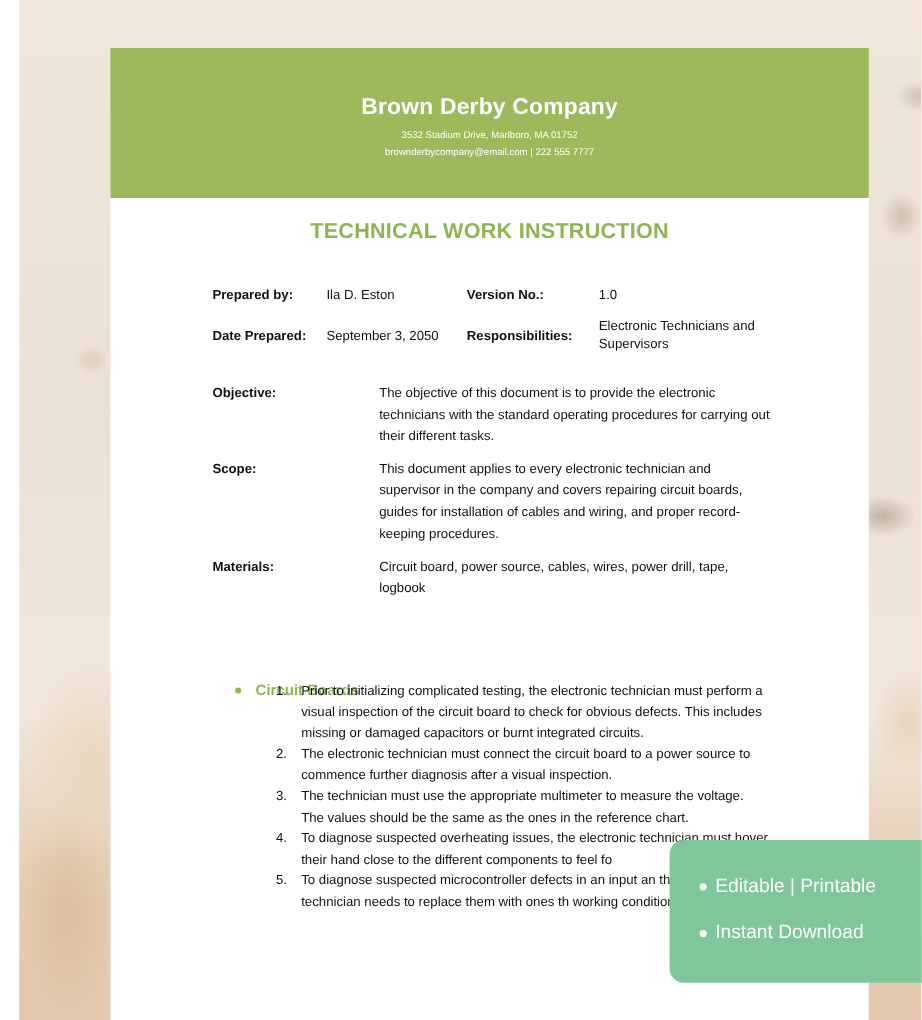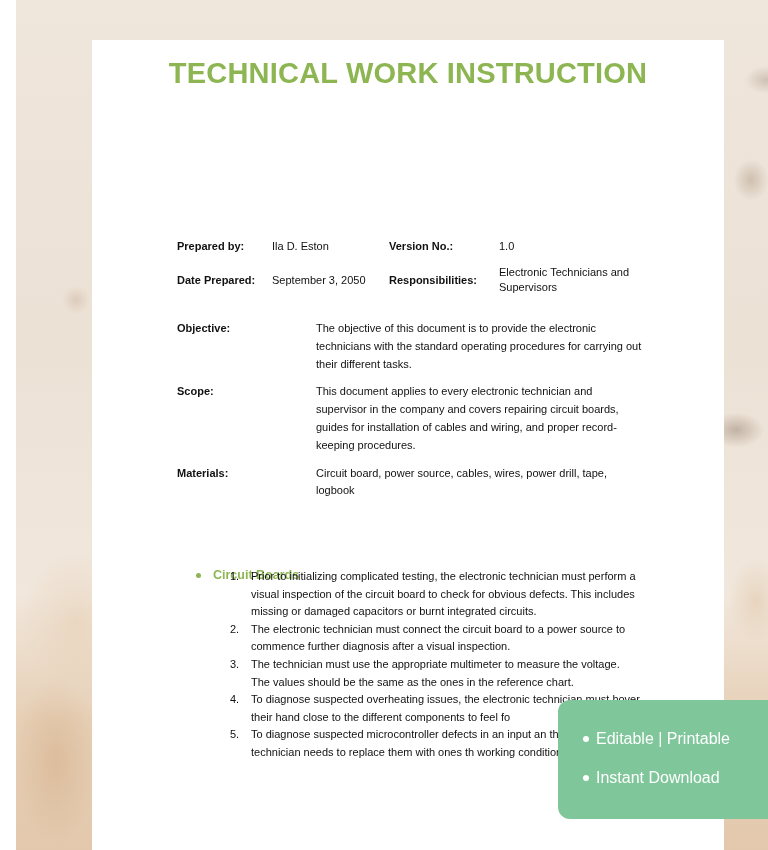--- a/index.html
+++ b/index.html
@@ -26,21 +26,21 @@
     .doc-header {
       height: 125px; background: #9cba5c; color: #ffffff; text-align: center;
       padding-top: 39px;
     }
     .company-name { font-size: 19px; font-weight: bold; letter-spacing: 0.2px; }
     .company-address { font-size: 8px; margin-top: 7px; }
     .company-contact { font-size: 8px; margin-top: 5px; }
 
     .doc-title {
       margin-top: 17px; text-align: center; color: #8db552;
-      font-size: 29px; font-weight: bold; letter-spacing: 0.2px;
+      font-size: 18px; font-weight: bold; letter-spacing: 0.2px;
     }
 
     .meta { position: absolute; left: 85px; top: 197px; width: 480px; font-size: 11px; color: #111; }
     .meta-row { display: flex; align-items: center; }
     .meta-row.r1 { height: 18px; }
     .meta-row.r2 { height: 30px; margin-top: 10px; }
     .meta-label { font-weight: bold; }
     .c1 { width: 95px; }
     .c2 { width: 117px; }
     .c3 { width: 110px; }
@@ -73,20 +73,25 @@
     }
     .promo-item { display: flex; align-items: center; height: 20px; margin-bottom: 19px; }
     .promo-dot { width: 6px; height: 6px; border-radius: 50%; background: #ffffff; margin-right: 7px; }
   </style>
 </head>
 <body>
 
 <div class="marble"></div>
 
 <div class="doc">
+  <div class="doc-header">
+    <div class="company-name">Brown Derby Company</div>
+    <div class="company-address">3532 Stadium Drive, Marlboro, MA 01752</div>
+    <div class="company-contact">brownderbycompany@email.com | 222 555 7777</div>
+  </div>
 
   <div class="doc-title">TECHNICAL WORK INSTRUCTION</div>
 
   <div class="meta">
     <div class="meta-row r1">
       <div class="c1 meta-label">Prepared by:</div>
       <div class="c2">Ila D. Eston</div>
       <div class="c3 meta-label">Version No.:</div>
       <div class="c4">1.0</div>
     </div>

